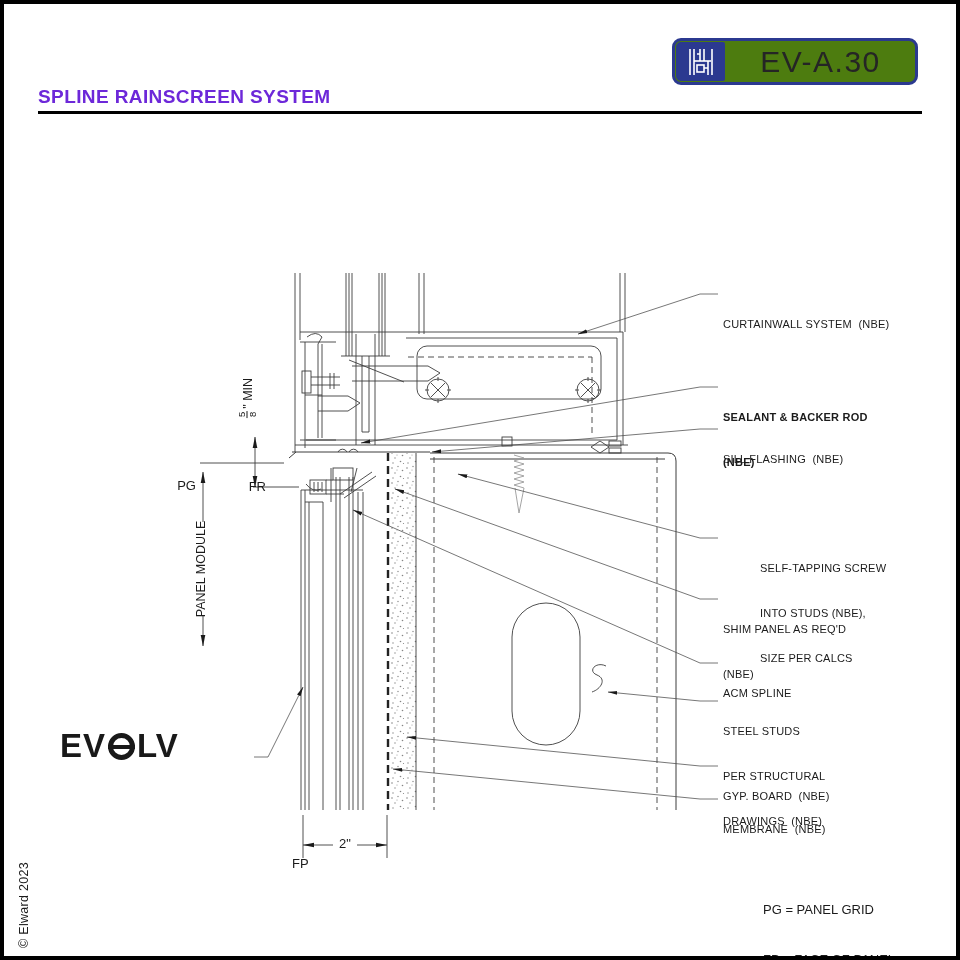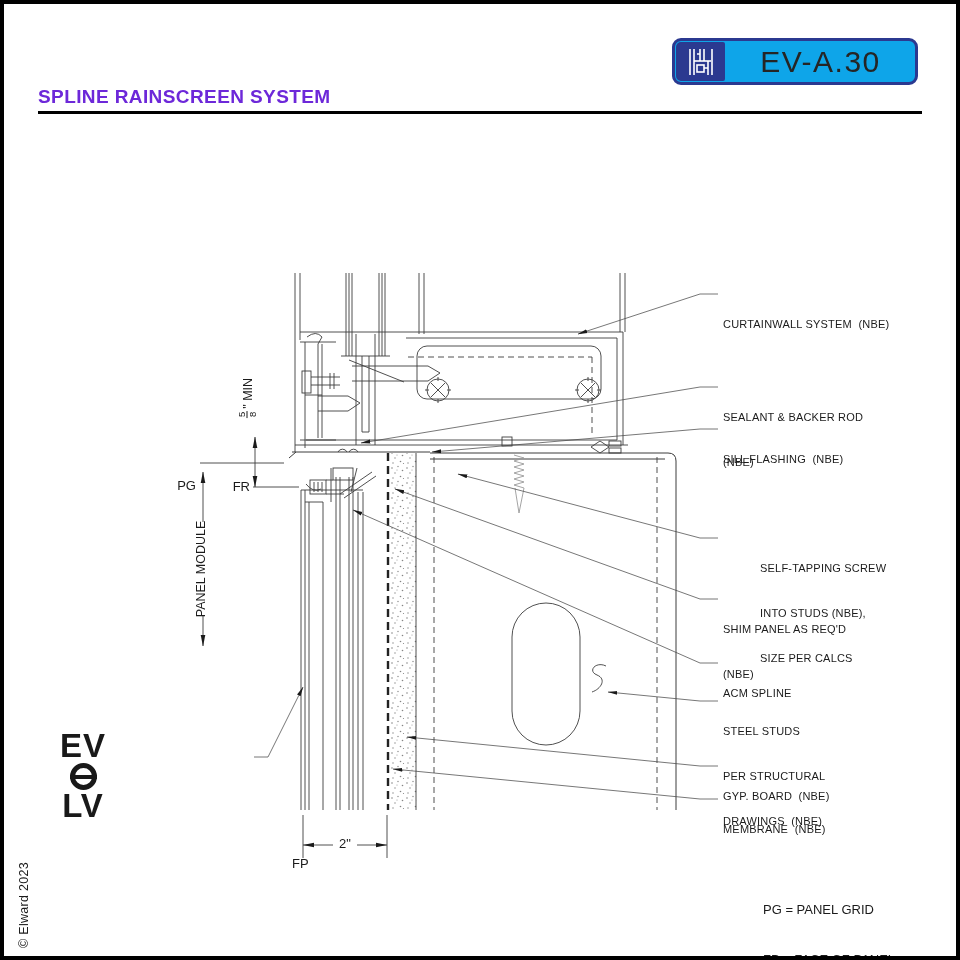--- a/index.html
+++ b/index.html
@@ -4,37 +4,37 @@
 <style>
   html,body{margin:0;padding:0;background:#fff;}
   body{font-family:"Liberation Sans", sans-serif; color:#1b1b1b;}
   .sheet{position:relative;width:960px;height:960px;background:#fff;overflow:hidden;}
   .frame{position:absolute;inset:0;border:4px solid #000;pointer-events:none;z-index:9;}
   .abs{position:absolute;}
   
   .title{left:38px;top:86px;font-size:19px;font-weight:bold;letter-spacing:.4px;color:#6d28d9;white-space:pre;}
   .title-rule{left:38px;top:111px;width:884px;height:3px;background:#000;}
   
-  .stamp{left:672px;top:38px;width:246px;height:47px;border:3px solid #2b3990;border-radius:9px;display:flex;align-items:stretch;box-sizing:border-box;background:#0ea5e9;}
+  .stamp{left:672px;top:38px;width:246px;height:47px;border:3px solid #2b3990;border-radius:9px;display:flex;align-items:stretch;box-sizing:border-box;background:#4d7c0f;}
   .stamp-icon{width:49px;margin:1px;background:#2b3990;border-radius:5px 2px 2px 5px;display:flex;align-items:center;justify-content:center;}
   .stamp-code{flex:1;display:flex;align-items:center;justify-content:center;font-size:30px;letter-spacing:1.5px;color:#252525;}
   
   .lbl{left:723px;font-size:11px;line-height:15px;letter-spacing:.2px;white-space:pre;}
   
   .legend{left:763px;top:869px;font-size:13px;line-height:16.5px;white-space:pre;}
   
   .dimtxt{font-size:13px;white-space:pre;}
   .pgfr{width:26px;text-align:right;}
   .rot{transform:translate(-50%,-50%) rotate(-90deg);white-space:nowrap;}
   .rot-wrap{display:flex;align-items:center;gap:2px;font-size:12.5px;}
   .frac{display:inline-flex;flex-direction:column;align-items:center;font-size:9.5px;line-height:10px;}
   .frac .num{border-bottom:1px solid #1b1b1b;padding:0 1px;}
   
   .logo{left:60px;top:729px;display:flex;align-items:flex-start;}
-  .logo-big{font-size:33px;font-weight:800;line-height:33px;letter-spacing:1px;color:#191919;display:flex;align-items:center;flex-direction:column;}
+  .logo-big{font-size:33px;font-weight:800;line-height:33px;letter-spacing:1px;color:#191919;display:flex;align-items:center;}
   .logo-o{display:inline-block;width:17px;height:17px;border:5px solid #191919;border-radius:50%;position:relative;margin:0 2px;top:1px;}
   .logo-o .bar{position:absolute;left:-5px;right:-5px;top:50%;margin-top:-2px;height:4px;background:#191919;}
   .logo-tag{margin-left:6px;margin-top:3px;font-size:10.5px;line-height:12.5px;letter-spacing:.3px;white-space:pre;}
   .copyright{left:17px;top:948px;transform:rotate(-90deg);transform-origin:0 0;font-size:12.5px;letter-spacing:.3px;white-space:nowrap;}
 </style>
 </head>
 <body>
 
 <div class="sheet">
   <div class="frame"></div>
@@ -169,21 +169,21 @@
       <path d="M253,487 H299"></path>
       <path d="M303,815 V858 M387,815 V858"></path>
       <path marker-start="url(#arrS)" d="M303,845 H333"></path>
       <path marker-start="url(#arrS)" d="M387,845 H357"></path>
     </g>
   </svg>
 
   <div class="abs lbl" style="top:287px;">
     <div>CURTAINWALL SYSTEM  (NBE)</div>
   </div>
-  <div class="abs lbl" style="top:380px;">
+  <div class="abs lbl" style="top:380px;font-weight:bold;">
     <div>SEALANT &amp; BACKER ROD</div>
     <div>(NBE)</div>
   </div>
   <div class="abs lbl" style="top:422px;">
     <div>SILL FLASHING  (NBE)</div>
   </div>
   <div class="abs lbl" style="top:531px;margin-left:37px;">
     <div>SELF-TAPPING SCREW</div>
     <div>INTO STUDS (NBE),</div>
     <div>SIZE PER CALCS</div>
@@ -211,21 +211,21 @@
     <span class="rot-wrap">
       <span class="frac">
         <span class="num">5</span>
         <span class="den">8</span>
       </span>
       <span>" MIN</span>
     </span>
   </div>
   <div class="abs rot" style="left:201px;top:569px;font-size:12.5px;">PANEL MODULE</div>
   <div class="abs dimtxt pgfr" style="left:170px;top:478px;">PG</div>
-  <div class="abs dimtxt pgfr" style="left:224px;top:479px;">FR</div>
+  <div class="abs dimtxt pgfr" style="left:240px;top:479px;">FR</div>
   <div class="abs dimtxt" style="left:292px;top:856px;">FP</div>
   <div class="abs dimtxt" style="left:330px;top:836px;width:30px;text-align:center;">2"</div>
 
   <div class="abs logo">
     <span class="logo-big">
       <span>EV</span>
         <span class="logo-o">
           <span class="bar"></span>
         </span>
         <span>LV</span>

